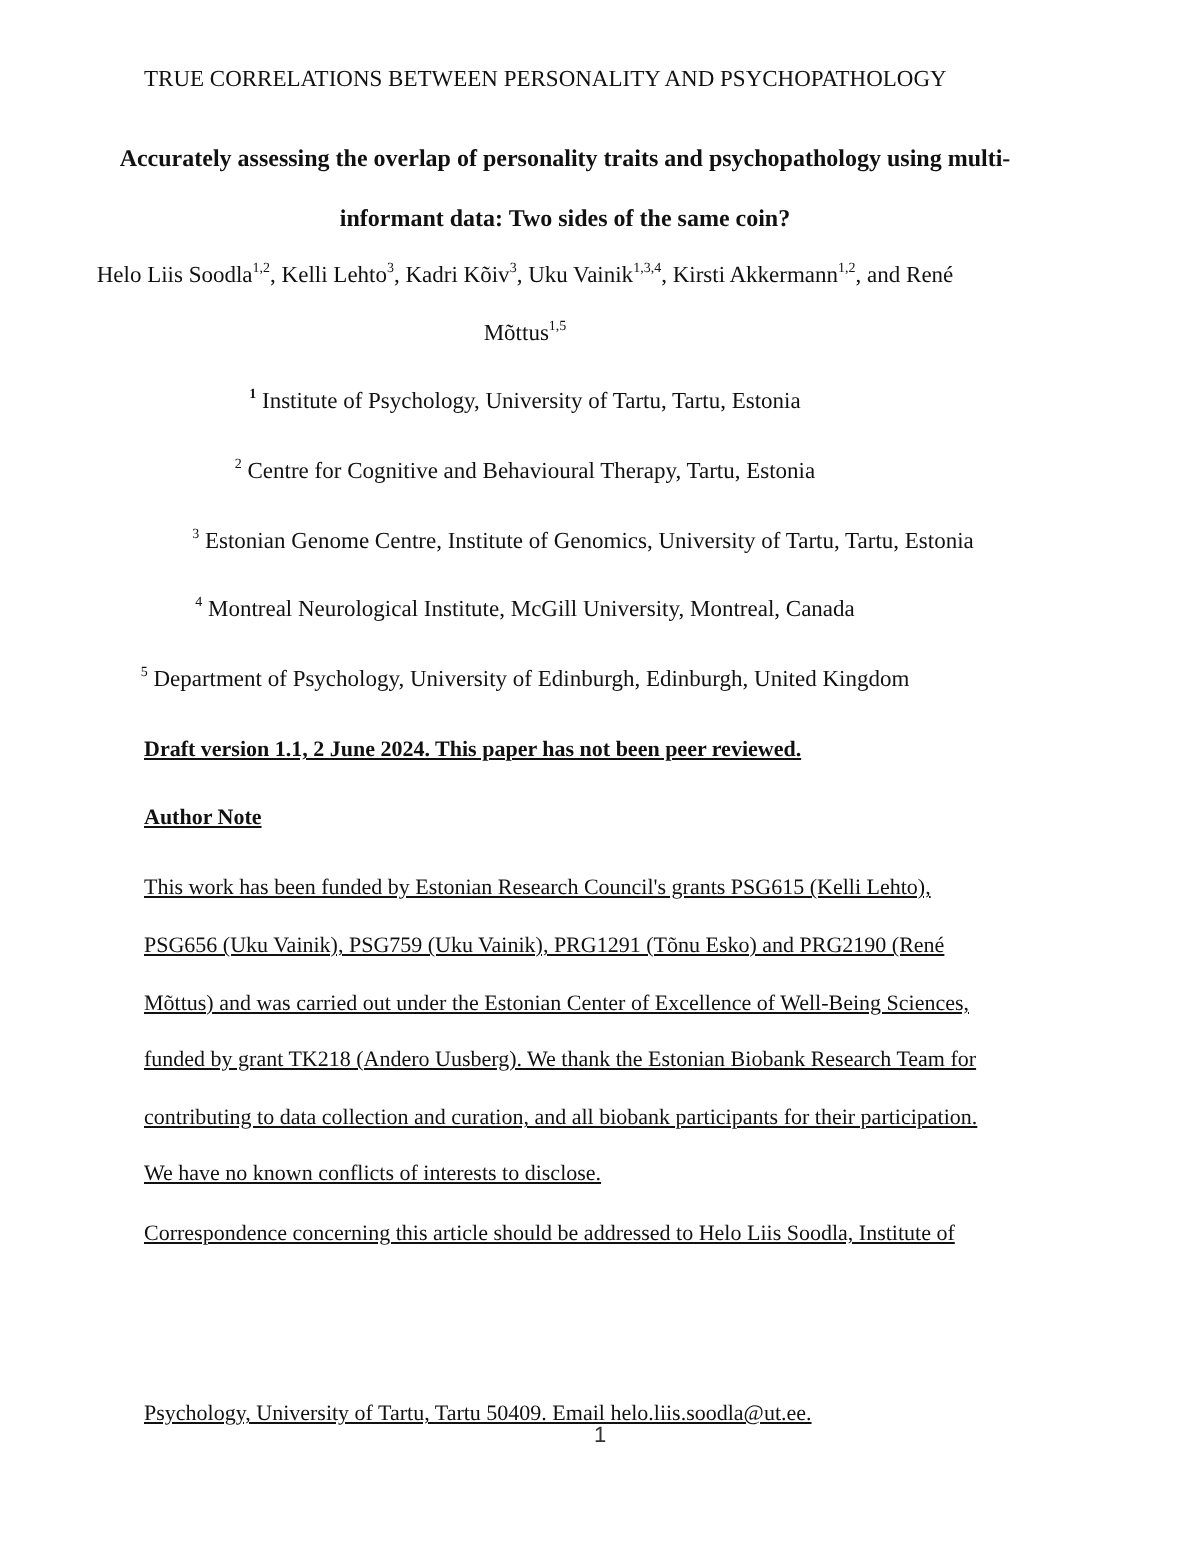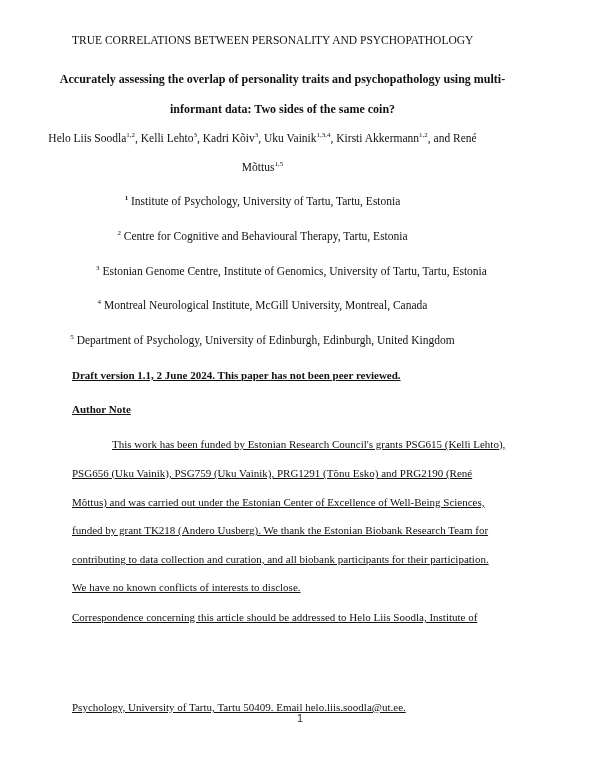--- a/index.html
+++ b/index.html
@@ -60,21 +60,21 @@
   <sup>4</sup> <span>Montreal Neurological Institute, McGill University, Montreal, Canada</span>
 </div>
 <div class="abs center-line" style="top:334px;">
   <sup>5</sup> <span>Department of Psychology, University of Edinburgh, Edinburgh, United Kingdom</span>
 </div>
 
 <div class="abs left-line bold" style="top:369px;">Draft version 1.1, 2 June 2024. This paper has not been peer reviewed.</div>
 
 <div class="abs left-line bold" style="top:403px;">Author Note</div>
 
-<div class="abs left-line" style="top:438px;margin-left:40px;">This work has been funded by Estonian Research Council's grants PSG615 (Kelli Lehto),</div>
+<div class="abs left-line" style="top:438px;">This work has been funded by Estonian Research Council's grants PSG615 (Kelli Lehto),</div>
 <div class="abs left-line" style="top:467px;">PSG656 (Uku Vainik), PSG759 (Uku Vainik), PRG1291 (Tõnu Esko) and PRG2190 (René</div>
 <div class="abs left-line" style="top:496px;">Mõttus) and was carried out under the Estonian Center of Excellence of Well-Being Sciences,</div>
 <div class="abs left-line" style="top:524px;">funded by grant TK218 (Andero Uusberg). We thank the Estonian Biobank Research Team for</div>
 <div class="abs left-line" style="top:553px;">contributing to data collection and curation, and all biobank participants for their participation.</div>
 <div class="abs left-line" style="top:581px;">We have no known conflicts of interests to disclose.</div>
 
 <div class="abs left-line" style="top:611px;">Correspondence concerning this article should be addressed to Helo Liis Soodla, Institute of</div>
 <div class="abs left-line" style="top:676px;margin-top:25px;">Psychology, University of Tartu, Tartu 50409. Email helo.liis.soodla@ut.ee.</div>
 
 <div class="abs page-num">1</div>

